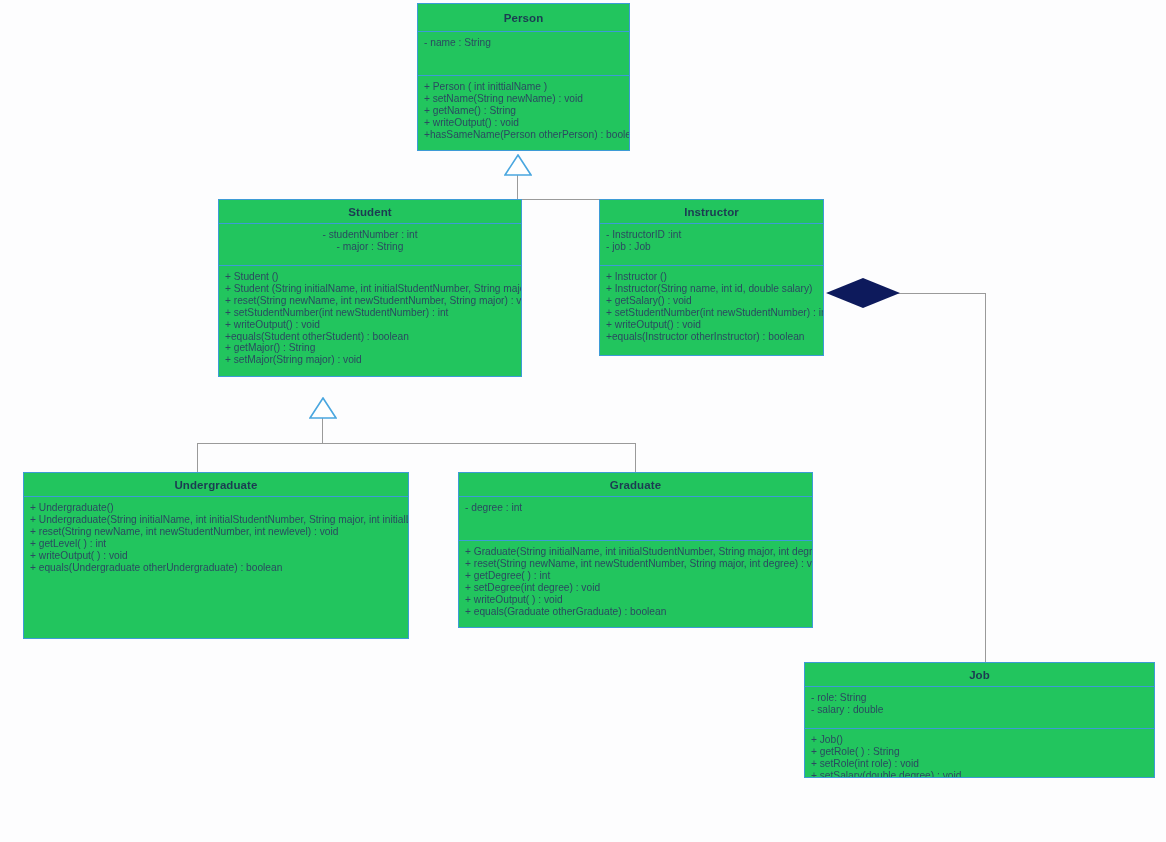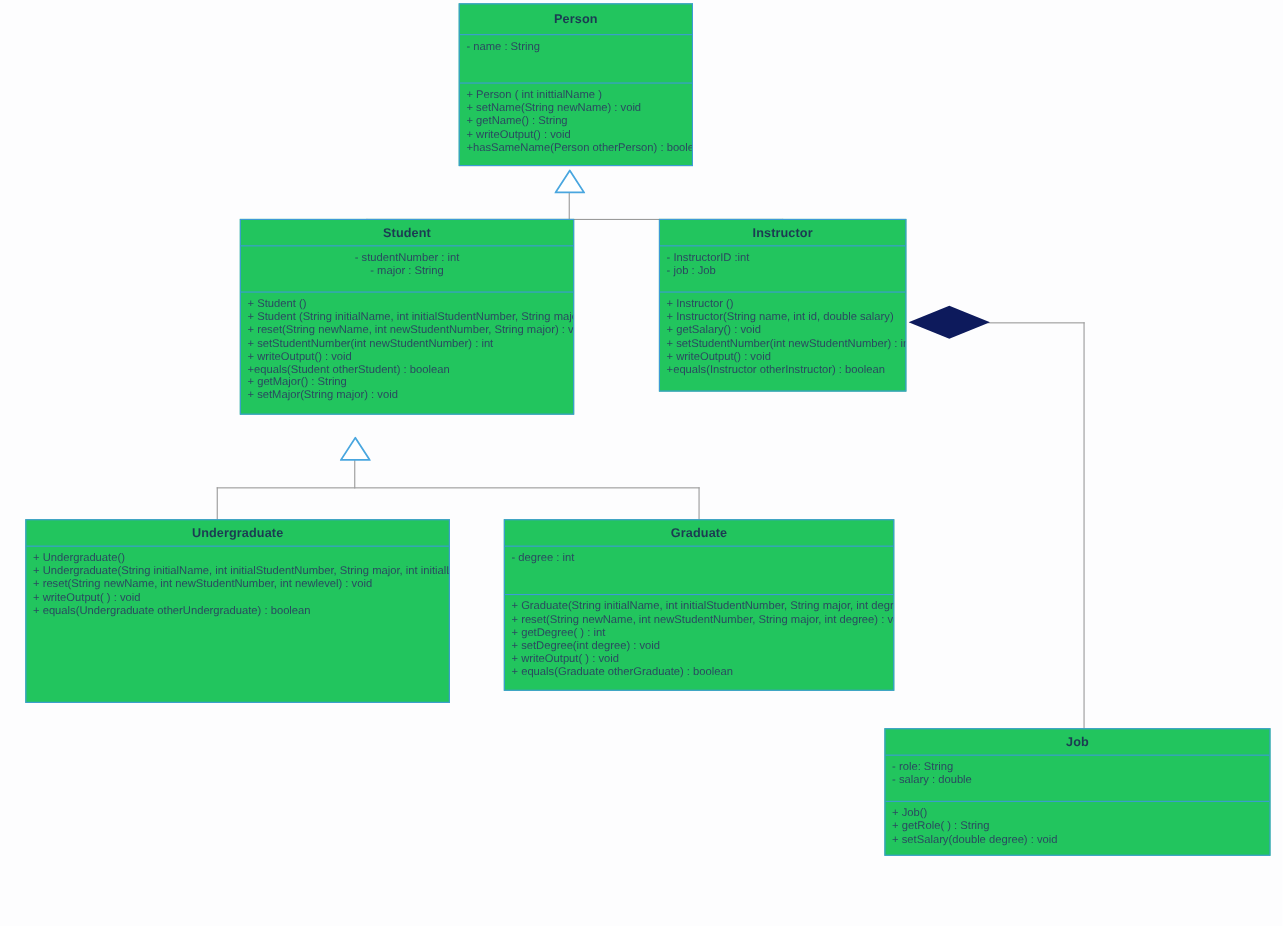--- a/index.html
+++ b/index.html
@@ -162,20 +162,21 @@
       <div class="uml-line">+equals(Instructor otherInstructor) : boolean</div>
     </div>
   </div>
 
   <div class="uml-class" style="left:1px; top:472px; width:386px; height:167px;margin-left:22px;">
     <div class="uml-title" style="height:24px;">Undergraduate</div>
     <div class="uml-ops" style="flex:1;">
       <div class="uml-line">+ Undergraduate()</div>
       <div class="uml-line">+ Undergraduate(String initialName, int initialStudentNumber, String major, int initialLevel)</div>
       <div class="uml-line">+ reset(String newName, int newStudentNumber, int newlevel) : void</div>
+      <div class="uml-line">+ getLevel( ) : int</div>
       <div class="uml-line">+ writeOutput( ) : void</div>
       <div class="uml-line">+ equals(Undergraduate otherUndergraduate) : boolean</div>
     </div>
   </div>
 
   <div class="uml-class" style="left:458px; top:472px; width:355px; height:156px;">
     <div class="uml-title" style="height:24px;">Graduate</div>
     <div class="uml-attrs" style="height:44px;">
       <div class="uml-line">- degree : int</div>
     </div>
@@ -191,17 +192,18 @@
 
   <div class="uml-class" style="left:804px; top:662px; width:351px; height:116px;">
     <div class="uml-title" style="height:24px;">Job</div>
     <div class="uml-attrs" style="height:42px;">
       <div class="uml-line">- role: String</div>
       <div class="uml-line">- salary : double</div>
     </div>
     <div class="uml-ops" style="flex:1;">
       <div class="uml-line">+ Job()</div>
       <div class="uml-line">+ getRole( ) : String</div>
+      <div class="uml-line">+ setRole(int role) : void</div>
       <div class="uml-line">+ setSalary(double degree) : void</div>
     </div>
   </div>
 
 </div>
 
 </body></html>

